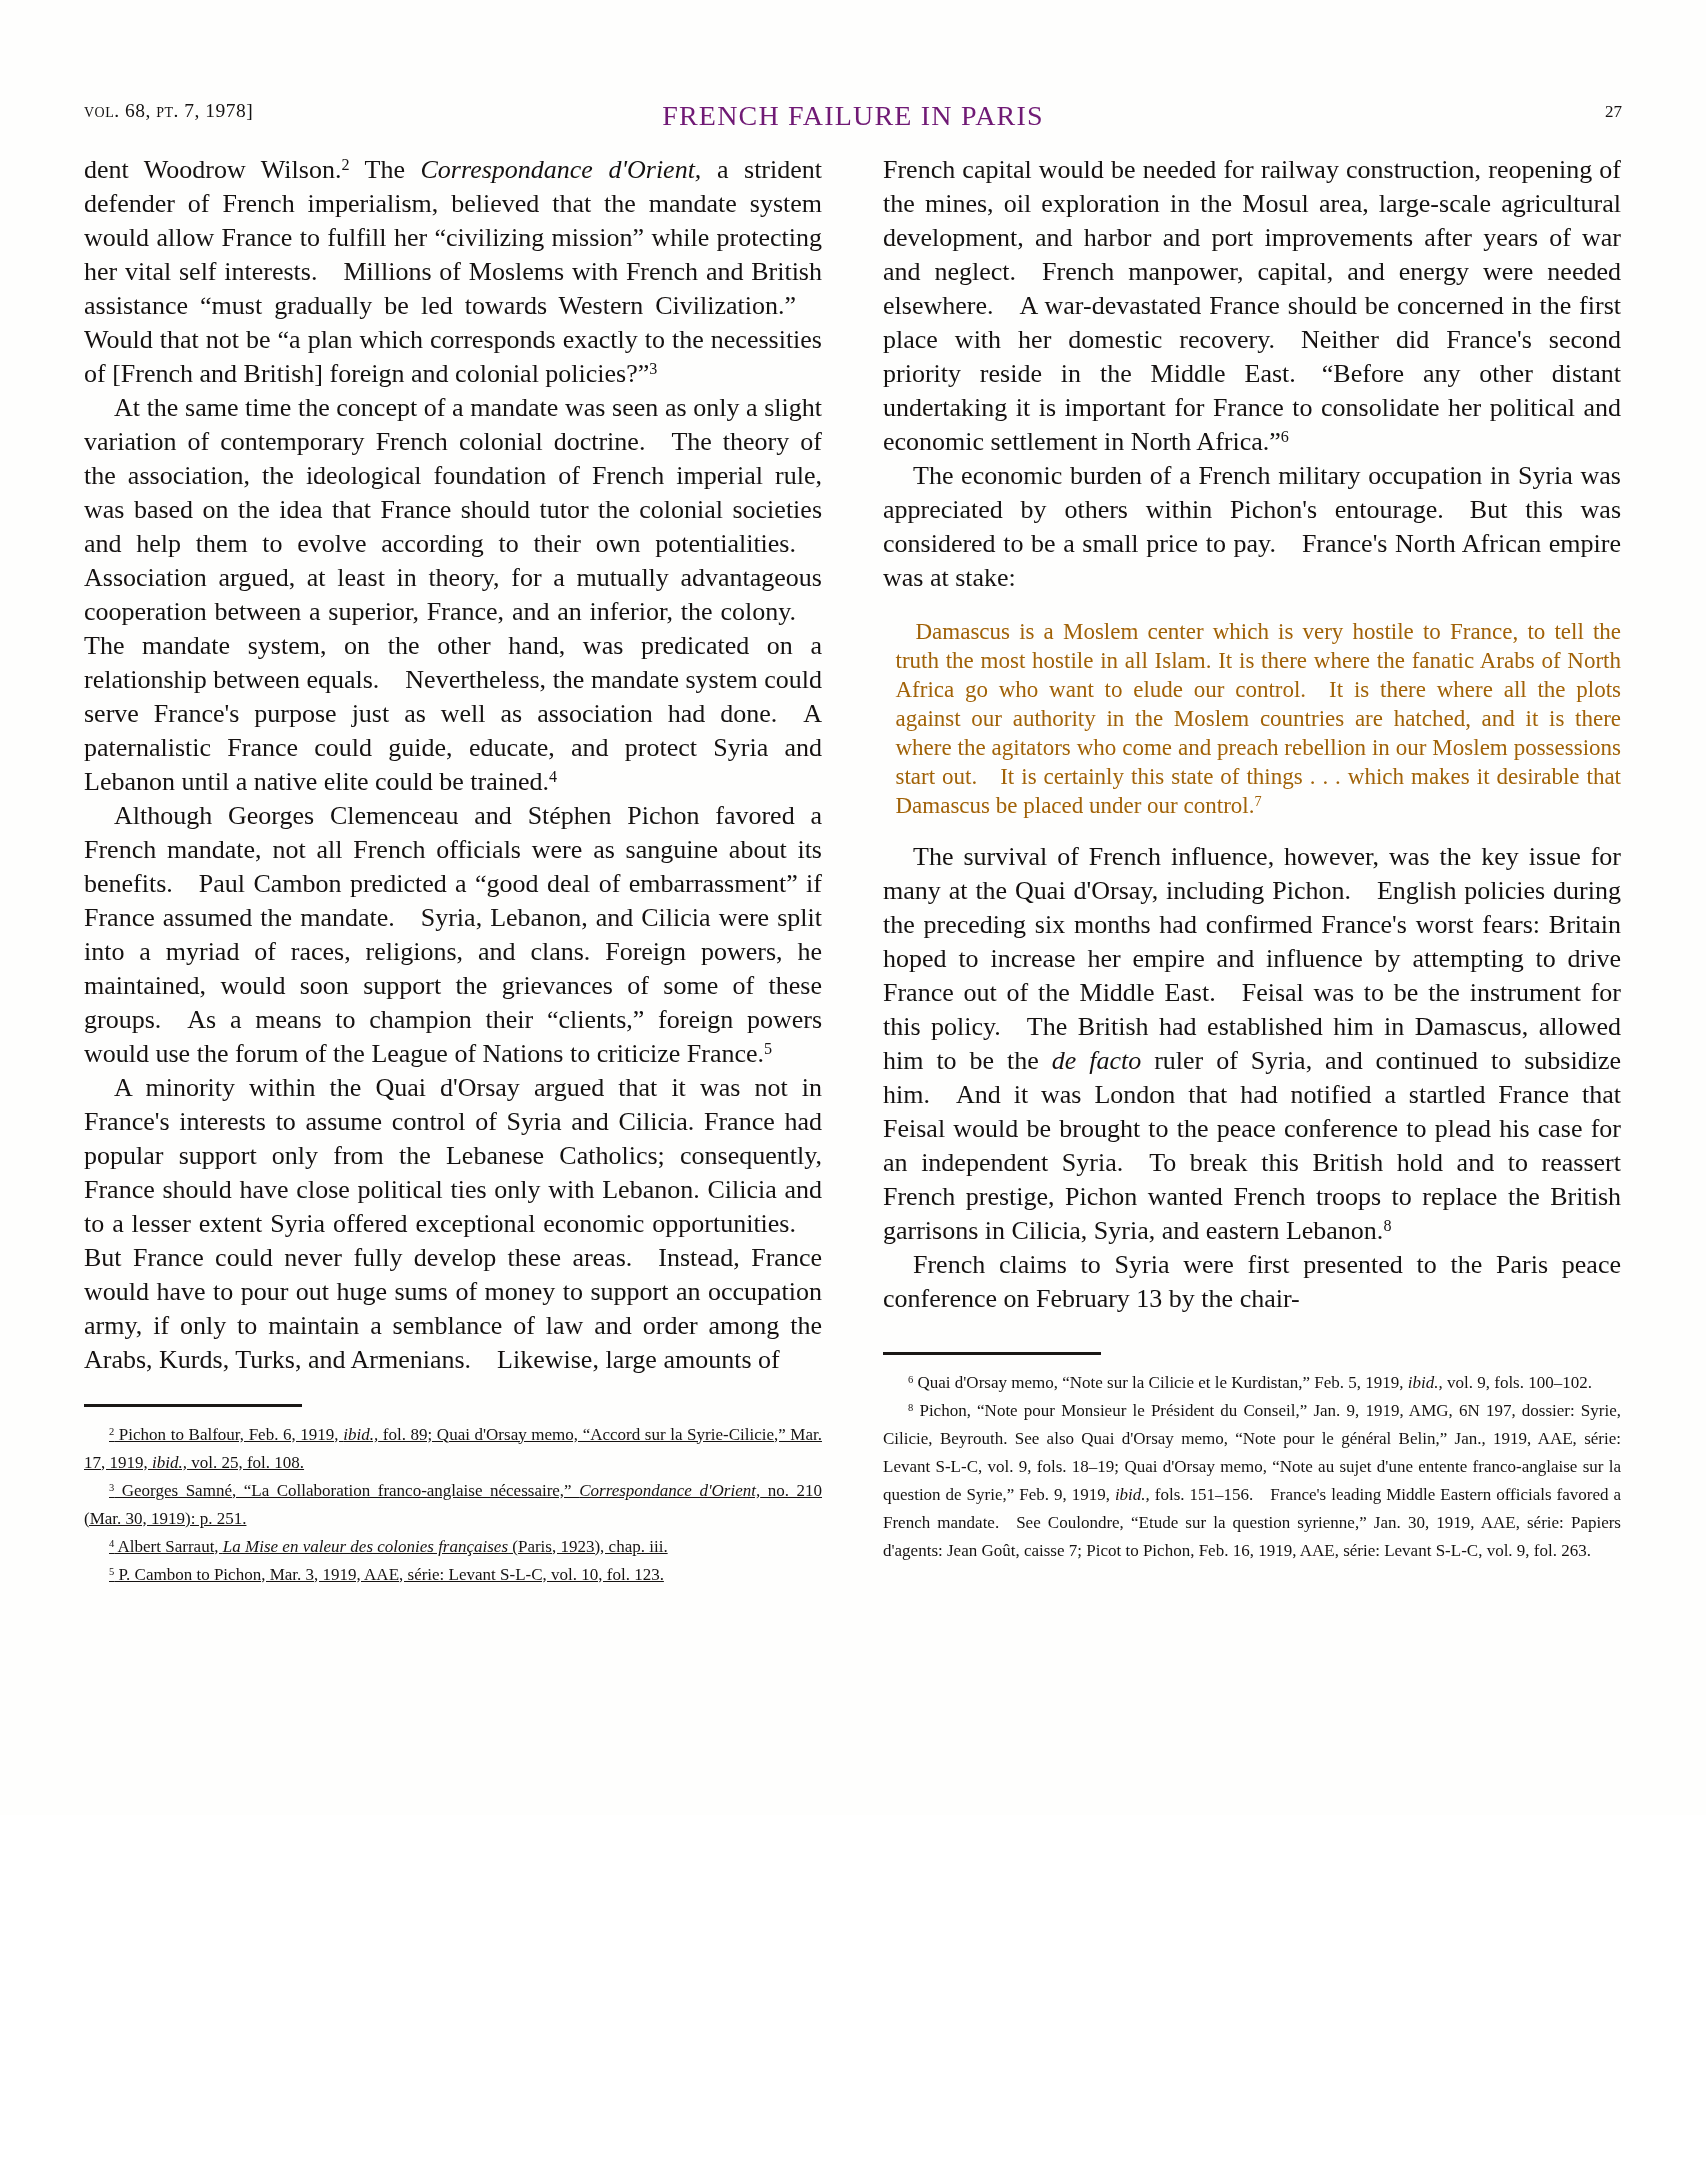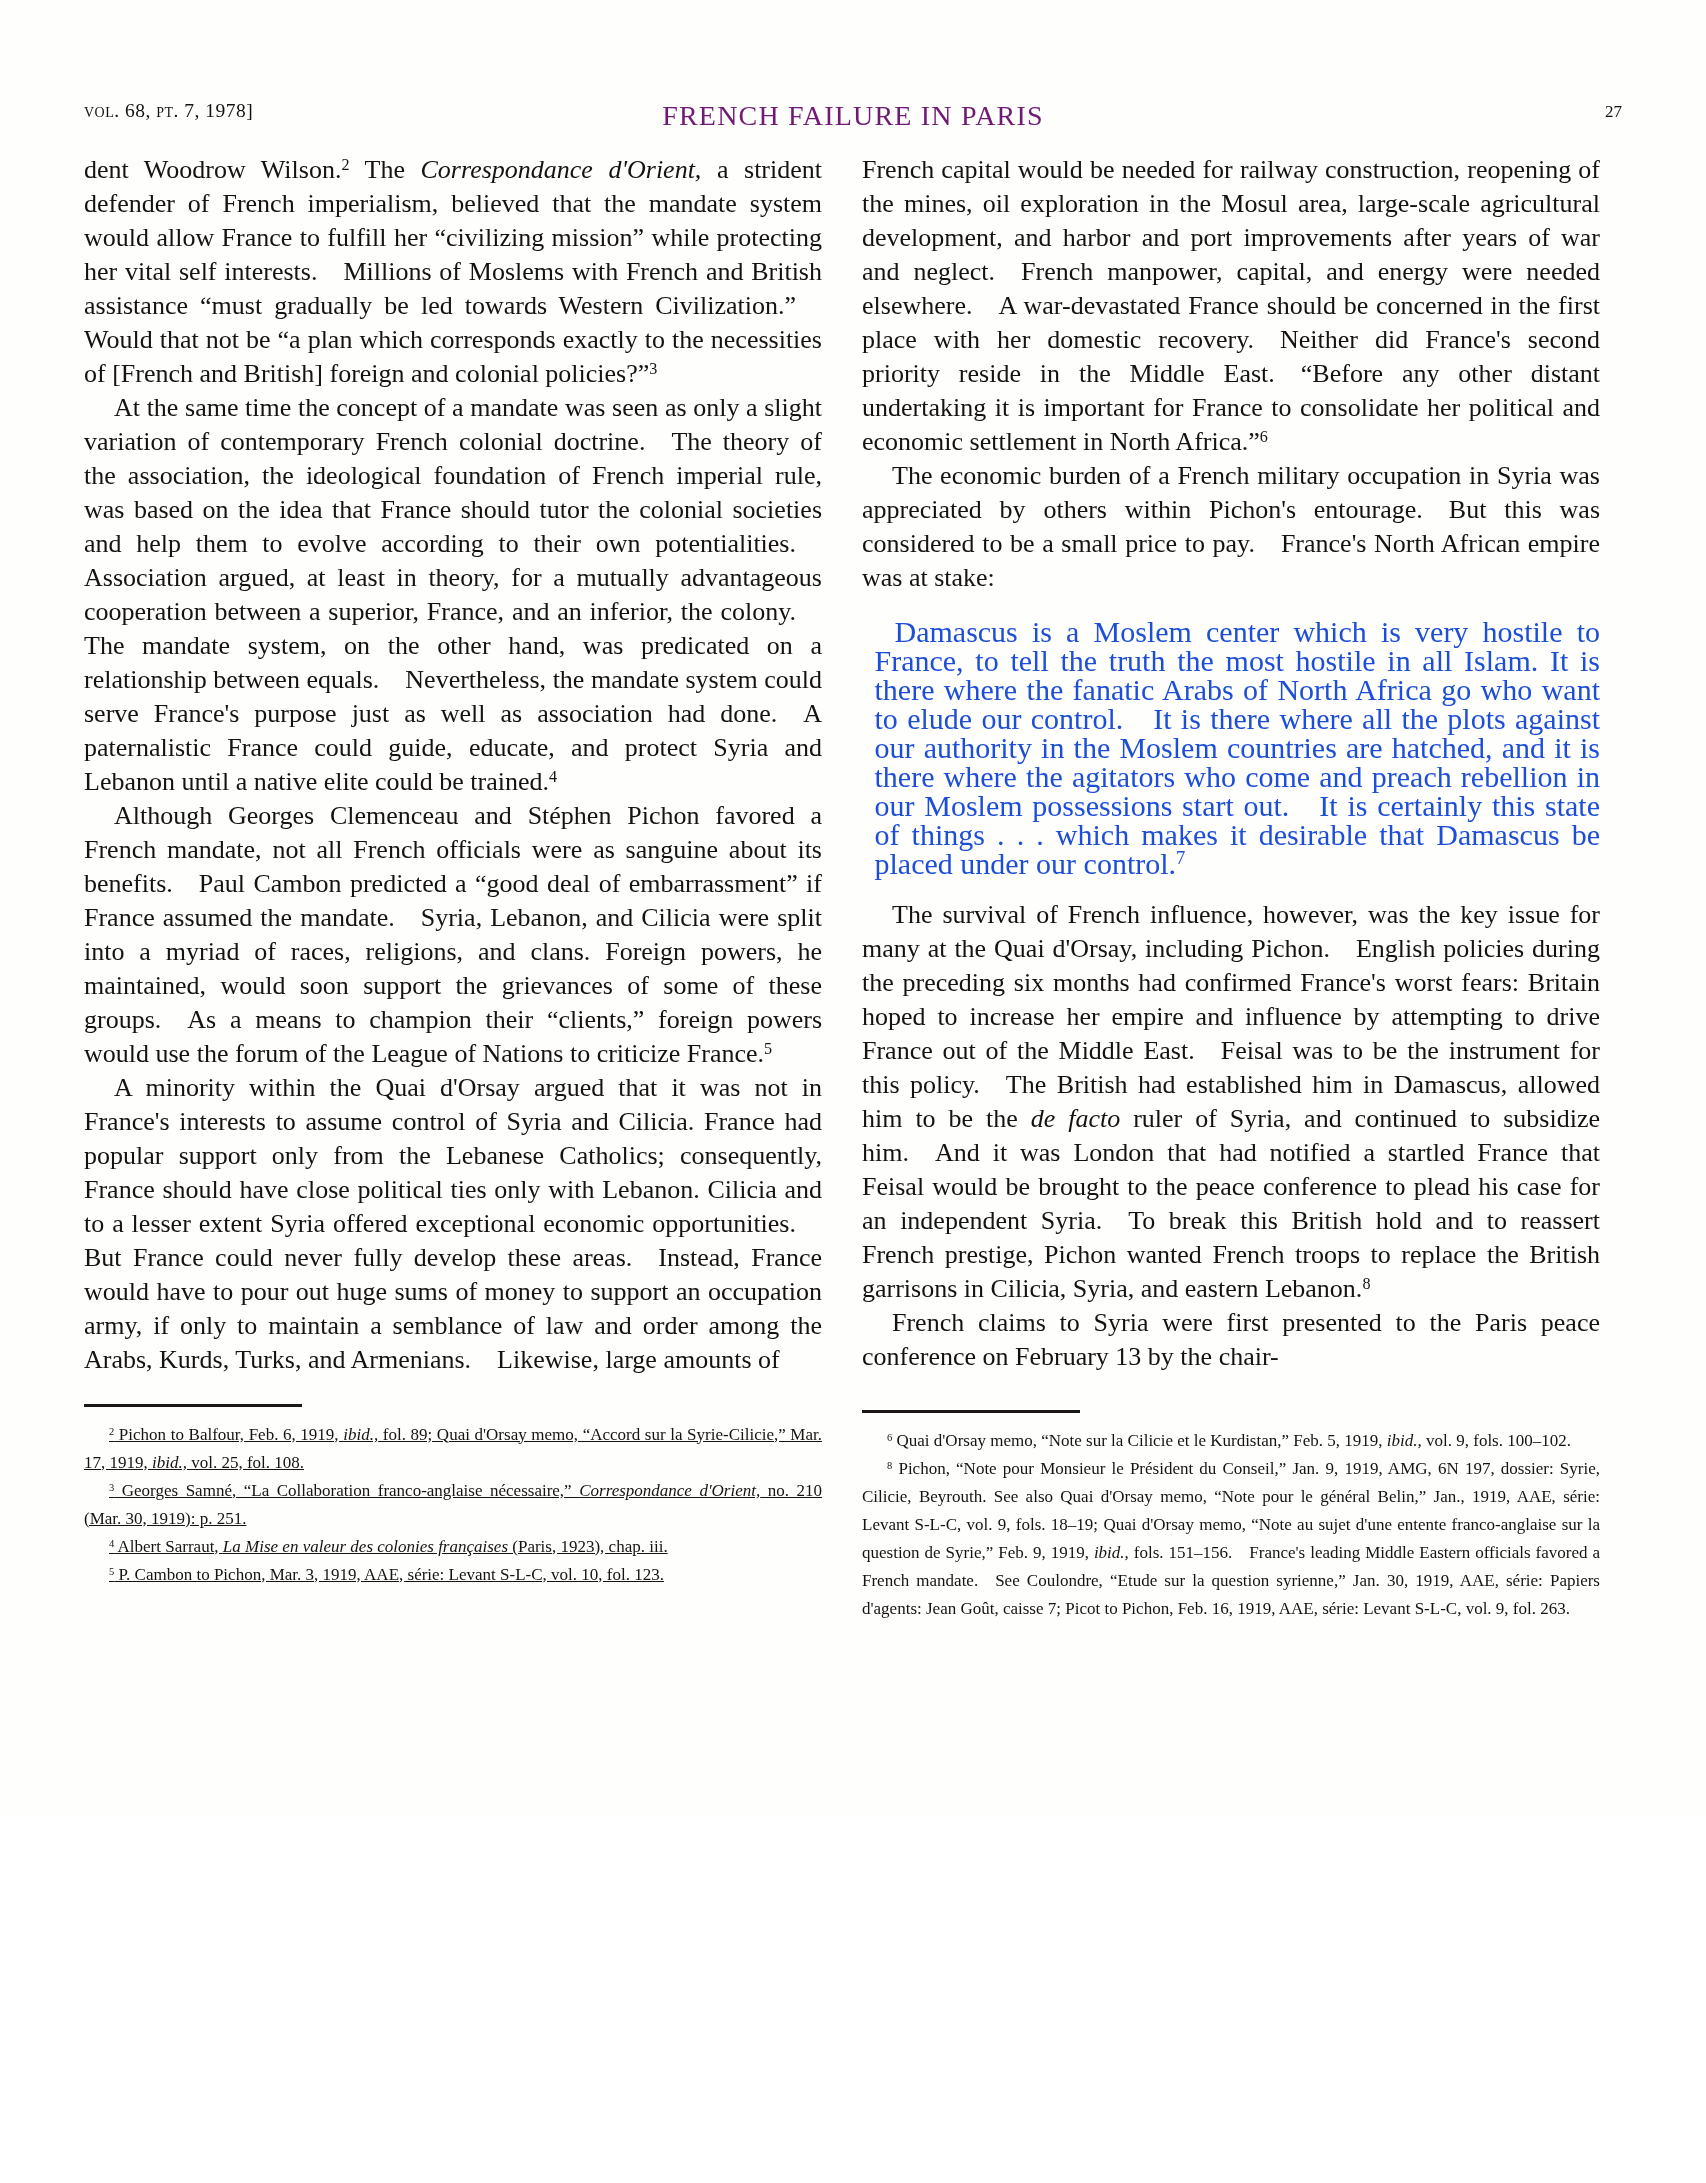--- a/index.html
+++ b/index.html
@@ -58,45 +58,45 @@
     color: #151211;
     white-space: nowrap;
   }
   
   .columns {
     position: absolute;
     left: 84px;
     top: 153px;
     width: 1538px;
     display: flex;
-    gap: 40px;
+    gap: 61px;
   }
   .col {
     width: 738px;
     position: relative;
   }
   p.body {
     margin: 0;
     font-size: 26px;
     line-height: 34px;
     text-align: justify;
     text-justify: inter-word;
     hyphens: none;
     color: #151211;
   }
   p.body.indent { text-indent: 30px; }
   p.body.cont  { text-indent: 0; }
 
   blockquote.extract {
     margin: 22px 0 20px 0;
     padding: 0 0 0 12.5px;
-    font-size: 30px;
+    font-size: 23px;
     line-height: 29px;
     text-align: justify;
-    color: #1d4ed8;
+    color: #a16207;
   }
   blockquote.extract p { margin: 0; text-indent: 20px; }
 
   .fn-rule {
     width: 218px;
     height: 0;
     border-top: 3.1px solid #1a1715;
     margin: 26.5px 0 14px 0;
   }
   .footnotes {

